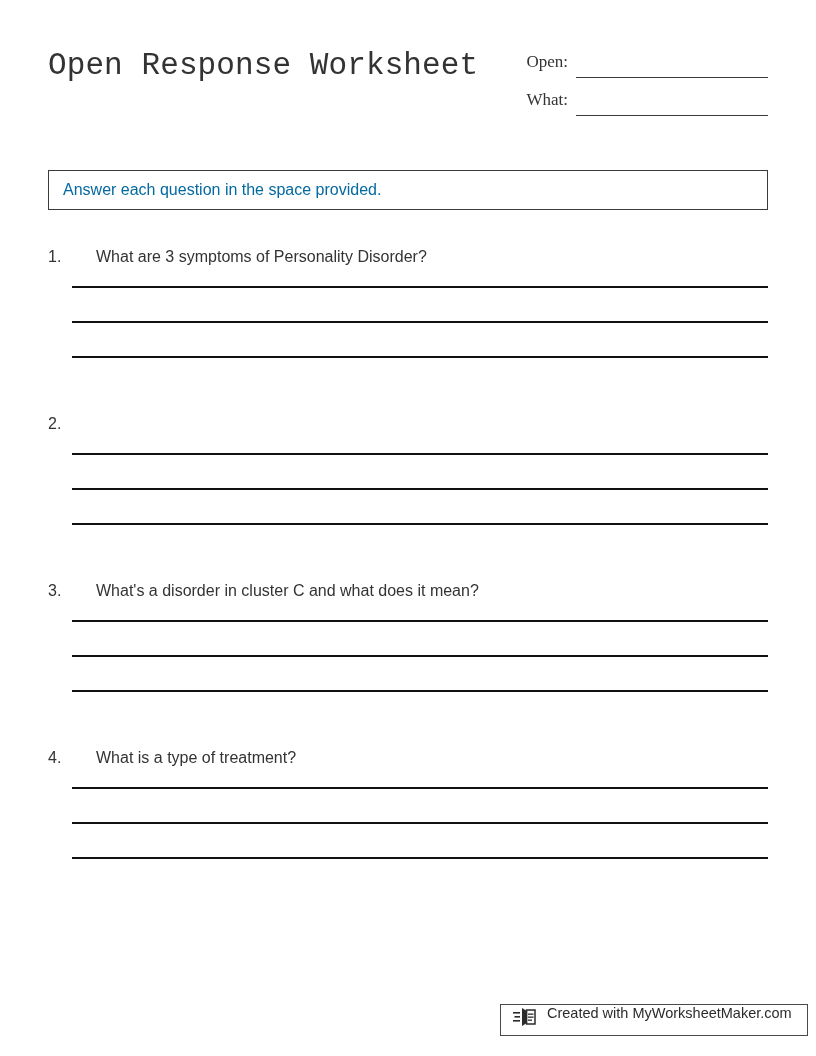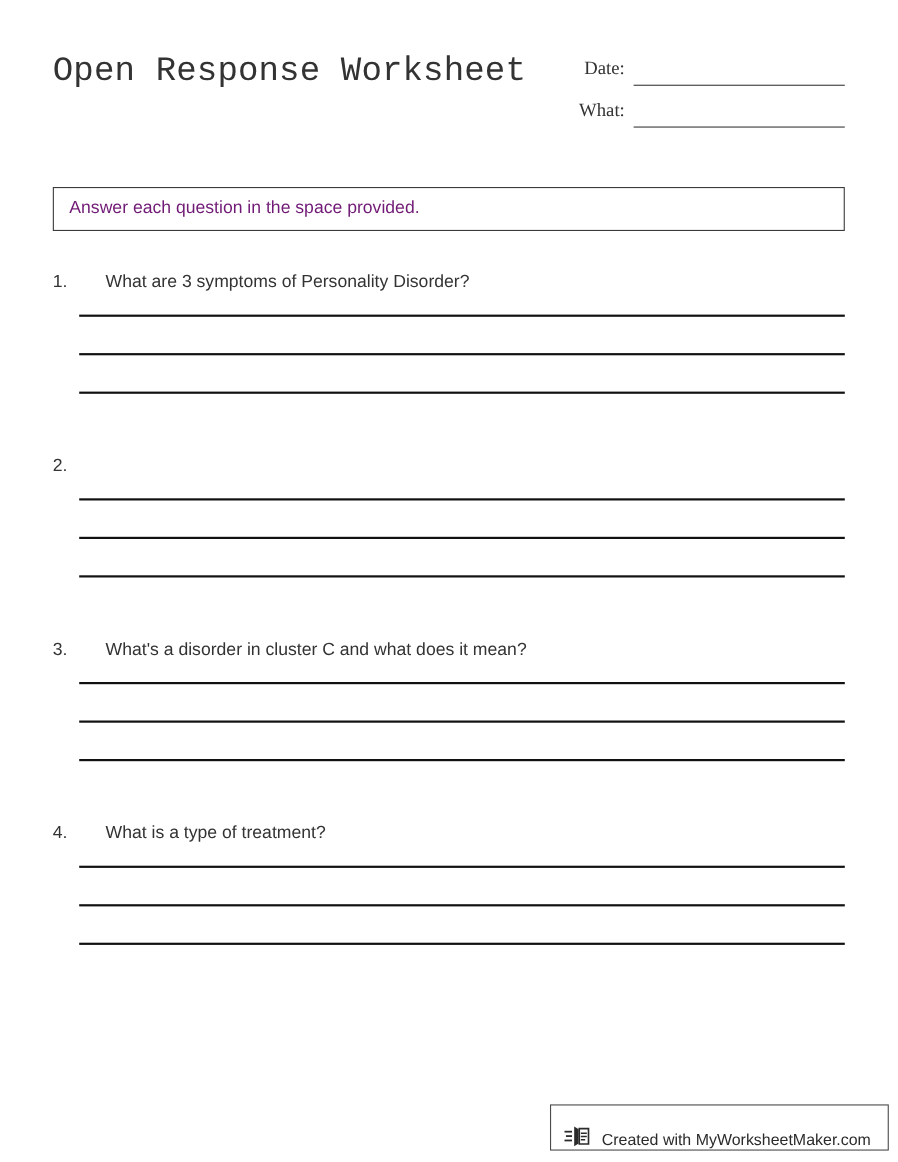--- a/index.html
+++ b/index.html
@@ -67,21 +67,21 @@
     width: 720px;
     height: 40px;
     border: 1.3px solid #3a3a3a;
     box-sizing: border-box;
     display: flex;
     align-items: center;
   }
   .instruction-text {
     padding-left: 14px;
     font-size: 16px;
-    color: #701a75;
+    color: #0369a1;
     white-space: nowrap;
   }
 
   
   .questions {
     position: absolute;
     left: 0;
     top: 0;
     width: 816px;
   }
@@ -123,25 +123,25 @@
     margin-bottom: 33px;
   }
   .answer-line:last-child { margin-bottom: 0; }
 
   
   .footer-badge {
     position: absolute;
     left: 500px;
     top: 1004px;
     width: 308px;
-    height: 42px;
+    height: 32px;
     border: 1.3px solid #4a4a4a;
     box-sizing: border-box;
     display: flex;
-    align-items: flex-end;
+    align-items: flex-start;
     background: #ffffff;
   }
   .badge-logo {
     flex: 0 0 auto;
     margin-left: 12px;
     margin-right: 8px;
     width: 26px;
     height: 24px;
     display: block;
   }
@@ -151,21 +151,21 @@
     white-space: nowrap;
   }
 </style>
 </head>
 <body>
 
 <div class="header">
   <div class="worksheet-title">Open Response Worksheet</div>
 
   <div class="meta-field name-field">
-    <span class="meta-label">Date:</span>
+    <span class="meta-label">Open:</span>
     <span class="meta-rule"></span>
   </div>
 
   <div class="meta-field date-field">
     <span class="meta-label">What:</span>
     <span class="meta-rule"></span>
   </div>
 </div>
 
 <div class="instruction-box">

